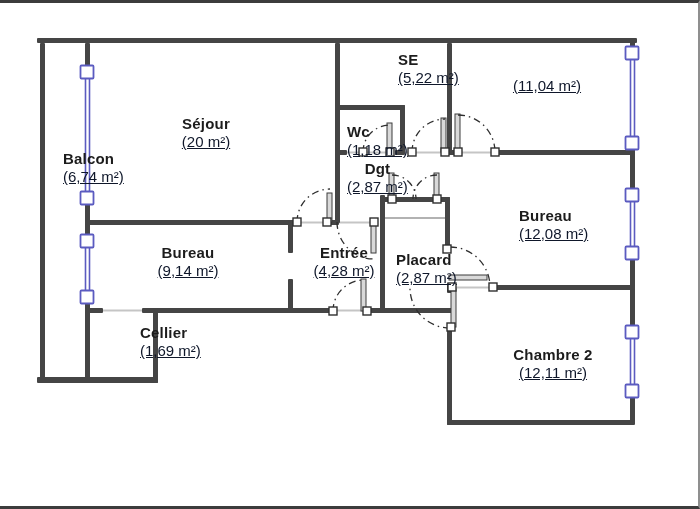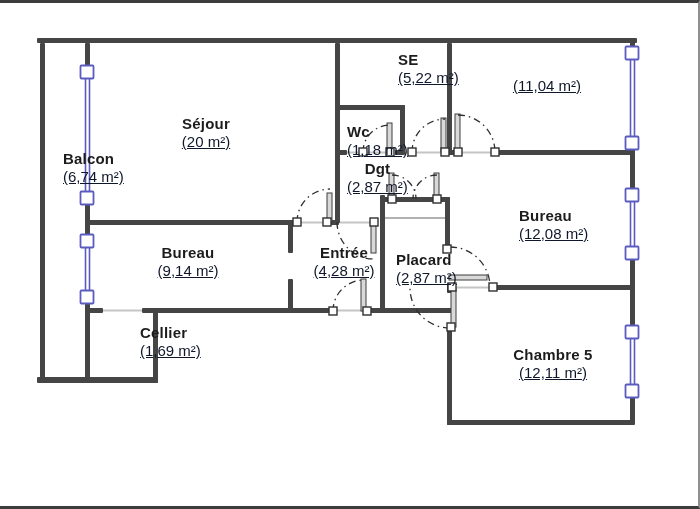--- a/index.html
+++ b/index.html
@@ -182,16 +182,16 @@
   </div>
   <div class="lbl l-placard">
     <span class="nm">Placard</span>
     <span class="ar">(2,87 m²)</span>
   </div>
   <div class="lbl l-cellier">
     <span class="nm">Cellier</span>
     <span class="ar">(1,69 m²)</span>
   </div>
   <div class="lbl ctr l-ch2">
-    <span class="nm">Chambre 5</span>
+    <span class="nm">Chambre 2</span>
     <span class="ar">(12,11 m²)</span>
   </div>
 </div>
 
 </body></html>

